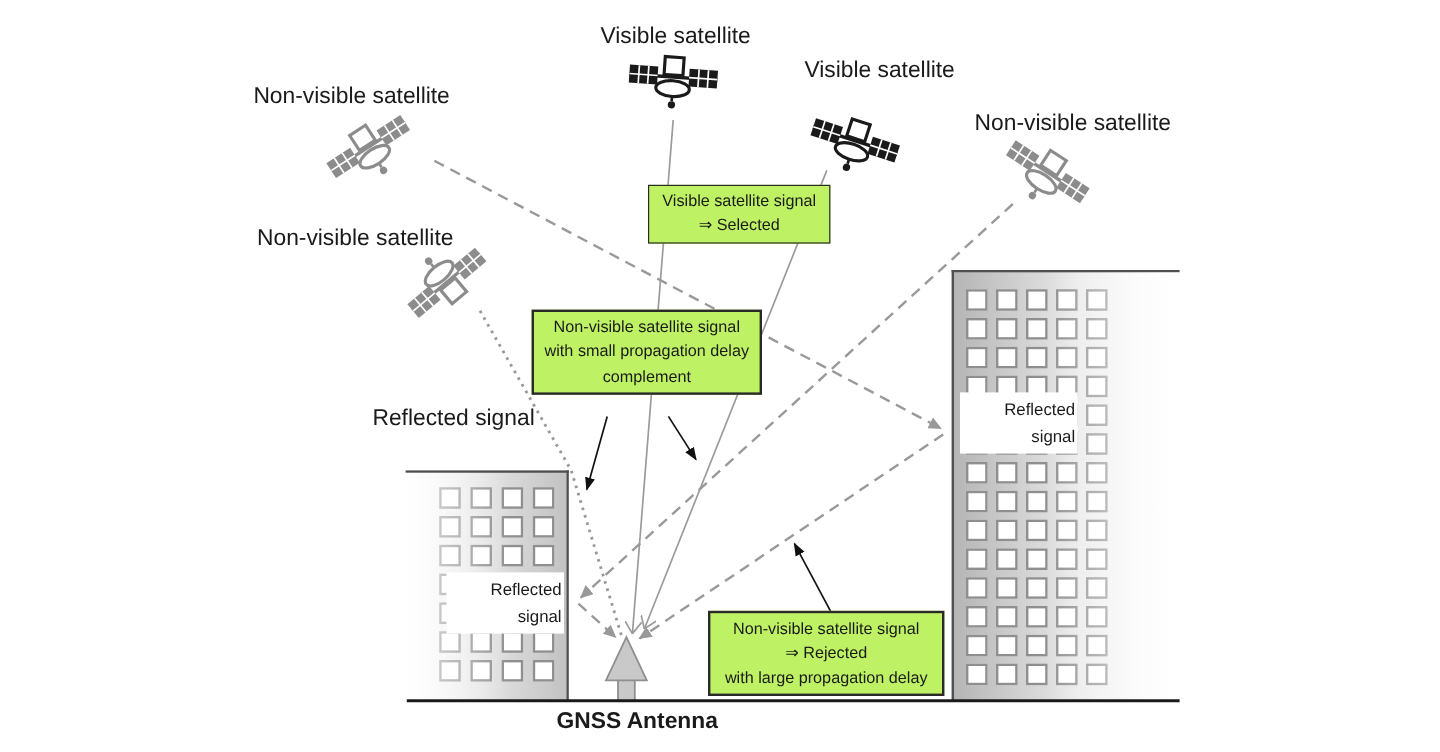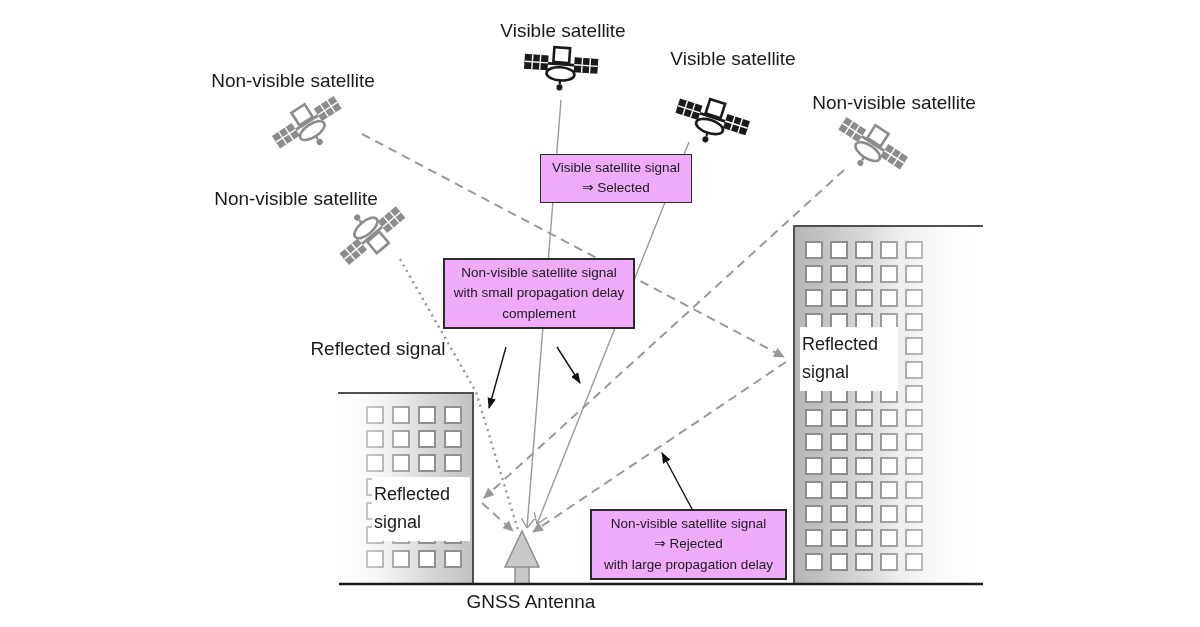--- a/index.html
+++ b/index.html
@@ -31,28 +31,28 @@
   .sat.nonvisible-sat{color:#8c8c8c;}
   #sat-vis-1{left:517px;top:38px;transform:rotate(4deg);}
   #sat-vis-2{left:668px;top:91px;transform:rotate(18deg);}
   #sat-nv-tl{left:264px;top:96px;transform:rotate(-33deg);}
   #sat-nv-ml{left:327px;top:206px;transform:rotate(140deg);}
   #sat-nv-r{left:828px;top:117px;transform:rotate(33deg);}
 
   
   .label{position:absolute;z-index:4;transform:translateX(-50%);white-space:nowrap;
          font-size:19px;line-height:1.1;}
-  .callout{position:absolute;z-index:4;background:#f0abfc;border:2px solid #2a2a2a;
+  .callout{position:absolute;z-index:4;background:#bef264;border:2px solid #2a2a2a;
            text-align:center;font-size:13.5px;line-height:1.5;padding:3px 6px;box-sizing:border-box;}
   .callout div{white-space:nowrap;}
   #callout-visible{left:540px;top:154px;width:152px;border-width:1.5px;}
   #callout-small-delay{left:443px;top:258px;width:192px;}
   #callout-large-delay{left:590px;top:509px;width:197px;}
-  .reflect-label{position:absolute;z-index:2;background:#fff;text-align:left;
-                 font-size:18px;line-height:1.55;padding:4px 2px;box-sizing:border-box;}
+  .reflect-label{position:absolute;z-index:2;background:#fff;text-align:right;
+                 font-size:14px;line-height:1.55;padding:4px 2px;box-sizing:border-box;}
   #reflect-left{left:372px;top:477px;width:98px;}
   #reflect-right{left:800px;top:327px;width:98px;}
 </style>
 </head>
 <body>
 
 <svg width="0" height="0" style="position:absolute" aria-hidden="true">
   <defs>
     <symbol id="sat-icon" viewBox="0 0 100 64">
       <line x1="8" y1="30" x2="92" y2="30" stroke="currentColor" stroke-width="3.2"></line>
@@ -243,21 +243,21 @@
     <line x1="339" y1="584" x2="983" y2="584" stroke="#1a1a1a" stroke-width="2.5"></line>
   </svg>
 
   <div class="label" style="left:563px;top:21px;">Visible satellite</div>
   <div class="label" style="left:733px;top:49px;">Visible satellite</div>
   <div class="label" style="left:293px;top:71px;">Non-visible satellite</div>
   <div class="label" style="left:296px;top:189px;">Non-visible satellite</div>
   <div class="label" style="left:894px;top:93px;">Non-visible satellite</div>
 
   <div class="label" style="left:378px;top:339px;">Reflected signal</div>
-  <div class="label" style="left:531px;top:592px;">GNSS Antenna</div>
+  <div class="label" style="left:531px;top:592px;font-weight:bold;">GNSS Antenna</div>
 
   <div id="callout-visible" class="callout">
     <div>Visible satellite signal</div>
     <div>⇒ Selected</div>
   </div>
   <div id="callout-small-delay" class="callout">
     <div>Non-visible satellite signal</div>
     <div>with small propagation delay</div>
     <div>complement</div>
   </div>

